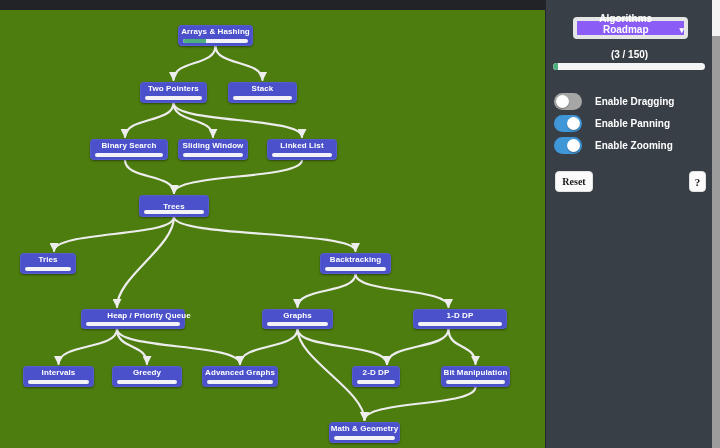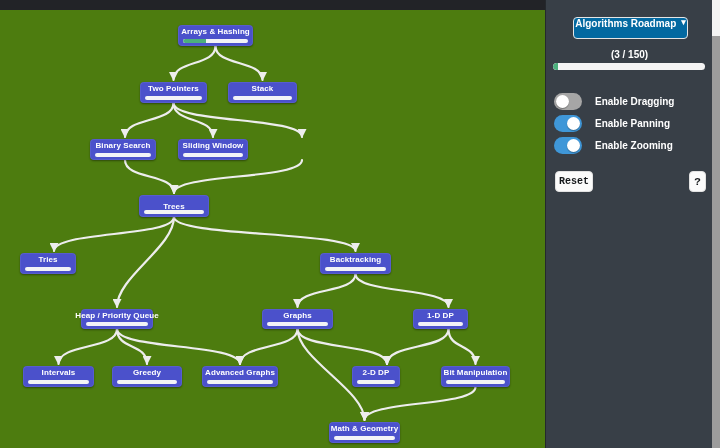--- a/index.html
+++ b/index.html
@@ -25,23 +25,23 @@
     border-radius:2px;background:#f3f3f7;overflow:hidden;
   }
   .node-progress-fill{height:100%;background:#4caf7d;border-radius:2px 0 0 2px;}
   
   .sidebar{
     position:absolute;left:545px;top:0;width:167px;height:448px;
     background:#383f47;border-left:1px solid #24282d;box-sizing:border-box;
   }
   .dropdown{
     position:absolute;left:27px;top:17px;width:115px;height:22px;
-    background:#0369a1;border:1px solid #e5e5e5;border-radius:4px;
+    background:#8b5cf6;border:4px solid #e5e5e5;border-radius:4px;
     color:#fff;font-family:"Liberation Sans",sans-serif;font-weight:bold;font-size:10px;
-    display:flex;align-items:flex-start;justify-content:center;gap:5px;cursor:pointer;padding:0;
+    display:flex;align-items:flex-end;justify-content:center;gap:5px;cursor:pointer;padding:0;
   }
   .caret{font-size:9px;line-height:9px;}
   .progress-text{
     position:absolute;left:0;top:49px;width:167px;text-align:center;
     color:#fff;font-size:10px;font-weight:bold;
   }
   .progress-track{
     position:absolute;left:7px;top:63px;width:152px;height:7px;
     background:#f4f4f4;border-radius:3.5px;overflow:hidden;
   }
@@ -54,21 +54,21 @@
   }
   .switch .knob{
     position:absolute;top:2px;left:2px;width:13px;height:13px;border-radius:50%;
     background:#fff;box-shadow:0 1px 1px rgba(0,0,0,0.3);
   }
   .switch.on{background:#3f97d8;}
   .switch.on .knob{left:13px;}
   .toggle-label{color:#fff;font-size:10px;font-weight:bold;margin-left:13px;white-space:nowrap;}
   .white-btn{
     position:absolute;top:171px;height:21px;background:#fbfbfb;border:1px solid #e2e2e2;
-    border-radius:4px;color:#15181b;font-family:Liberation Mono, monospace;
+    border-radius:4px;color:#15181b;font-family:Liberation Serif, serif;
     font-weight:bold;font-size:10px;cursor:pointer;padding:0;
   }
   .reset-btn{left:9px;width:38px;}
   .help-btn{left:143px;width:17px;font-size:11px;}
   
   .scrollbar{position:absolute;left:712px;top:0;width:8px;height:448px;background:#9c9c9c;}
   .scrollbar-thumb{position:absolute;left:0;top:0;width:8px;height:36px;background:#f4f4f4;}
 </style>
 </head>
 <body>
@@ -116,63 +116,69 @@
       <div class="node-progress">
         <div class="node-progress-fill" style="width: 0%;"></div>
       </div>
     </div>
     <div class="node" style="left: 228px; top: 72px; width: 69px; height: 21px;">
       <span class="node-label">Stack</span>
       <div class="node-progress">
         <div class="node-progress-fill" style="width: 0%;"></div>
       </div>
     </div>
-    <div class="node" style="left: 90px; top: 129px; width: 66px; height: 21px;">
+    <div class="node" style="left: 90px; top: 129px; width: 78px; height: 21px;">
       <span class="node-label">Binary Search</span>
       <div class="node-progress">
         <div class="node-progress-fill" style="width: 0%;"></div>
       </div>
     </div>
     <div class="node" style="left: 178px; top: 129px; width: 70px; height: 21px;">
       <span class="node-label">Sliding Window</span>
       <div class="node-progress">
         <div class="node-progress-fill" style="width: 0%;"></div>
       </div>
     </div>
+    <div class="node" style="left: 267px; top: 129px; width: 70px; height: 21px;">
+      <span class="node-label">Linked List</span>
+      <div class="node-progress">
+        <div class="node-progress-fill" style="width: 0%;"></div>
+      </div>
+    </div>
     <div class="node" style="left: 139px; top: 185px; width: 70px; height: 22px; justify-content: center;">
       <span class="node-label">Trees</span>
       <div class="node-progress">
         <div class="node-progress-fill" style="width: 0%;"></div>
       </div>
     </div>
     <div class="node" style="left: 20px; top: 243px; width: 56px; height: 21px;">
       <span class="node-label">Tries</span>
       <div class="node-progress">
         <div class="node-progress-fill" style="width: 0%;"></div>
       </div>
     </div>
     <div class="node" style="left: 320px; top: 243px; width: 71px; height: 21px;">
       <span class="node-label">Backtracking</span>
       <div class="node-progress">
         <div class="node-progress-fill" style="width: 0%;"></div>
       </div>
     </div>
-    <div class="node" style="left: 81px; top: 299px; width: 72px; height: 20px;">
+    <div class="node" style="left: 81px; top: 299px; width: 72px; height: 20px; padding-left: 32px;">
       <span class="node-label">Heap / Priority Queue</span>
       <div class="node-progress">
         <div class="node-progress-fill" style="width: 0%;"></div>
       </div>
     </div>
     <div class="node" style="left: 262px; top: 299px; width: 71px; height: 20px;">
       <span class="node-label">Graphs</span>
       <div class="node-progress">
         <div class="node-progress-fill" style="width: 0%;"></div>
       </div>
     </div>
-    <div class="node" style="left: 413px; top: 299px; width: 55px; height: 20px;">
+    <div class="node" style="left: 413px; top: 299px; width: 94px; height: 20px;">
       <span class="node-label">1-D DP</span>
       <div class="node-progress">
         <div class="node-progress-fill" style="width: 0%;"></div>
       </div>
     </div>
     <div class="node" style="left: 23px; top: 356px; width: 71px; height: 21px; align-items: center;">
       <span class="node-label">Intervals</span>
       <div class="node-progress">
         <div class="node-progress-fill" style="width: 0%;"></div>
       </div>

